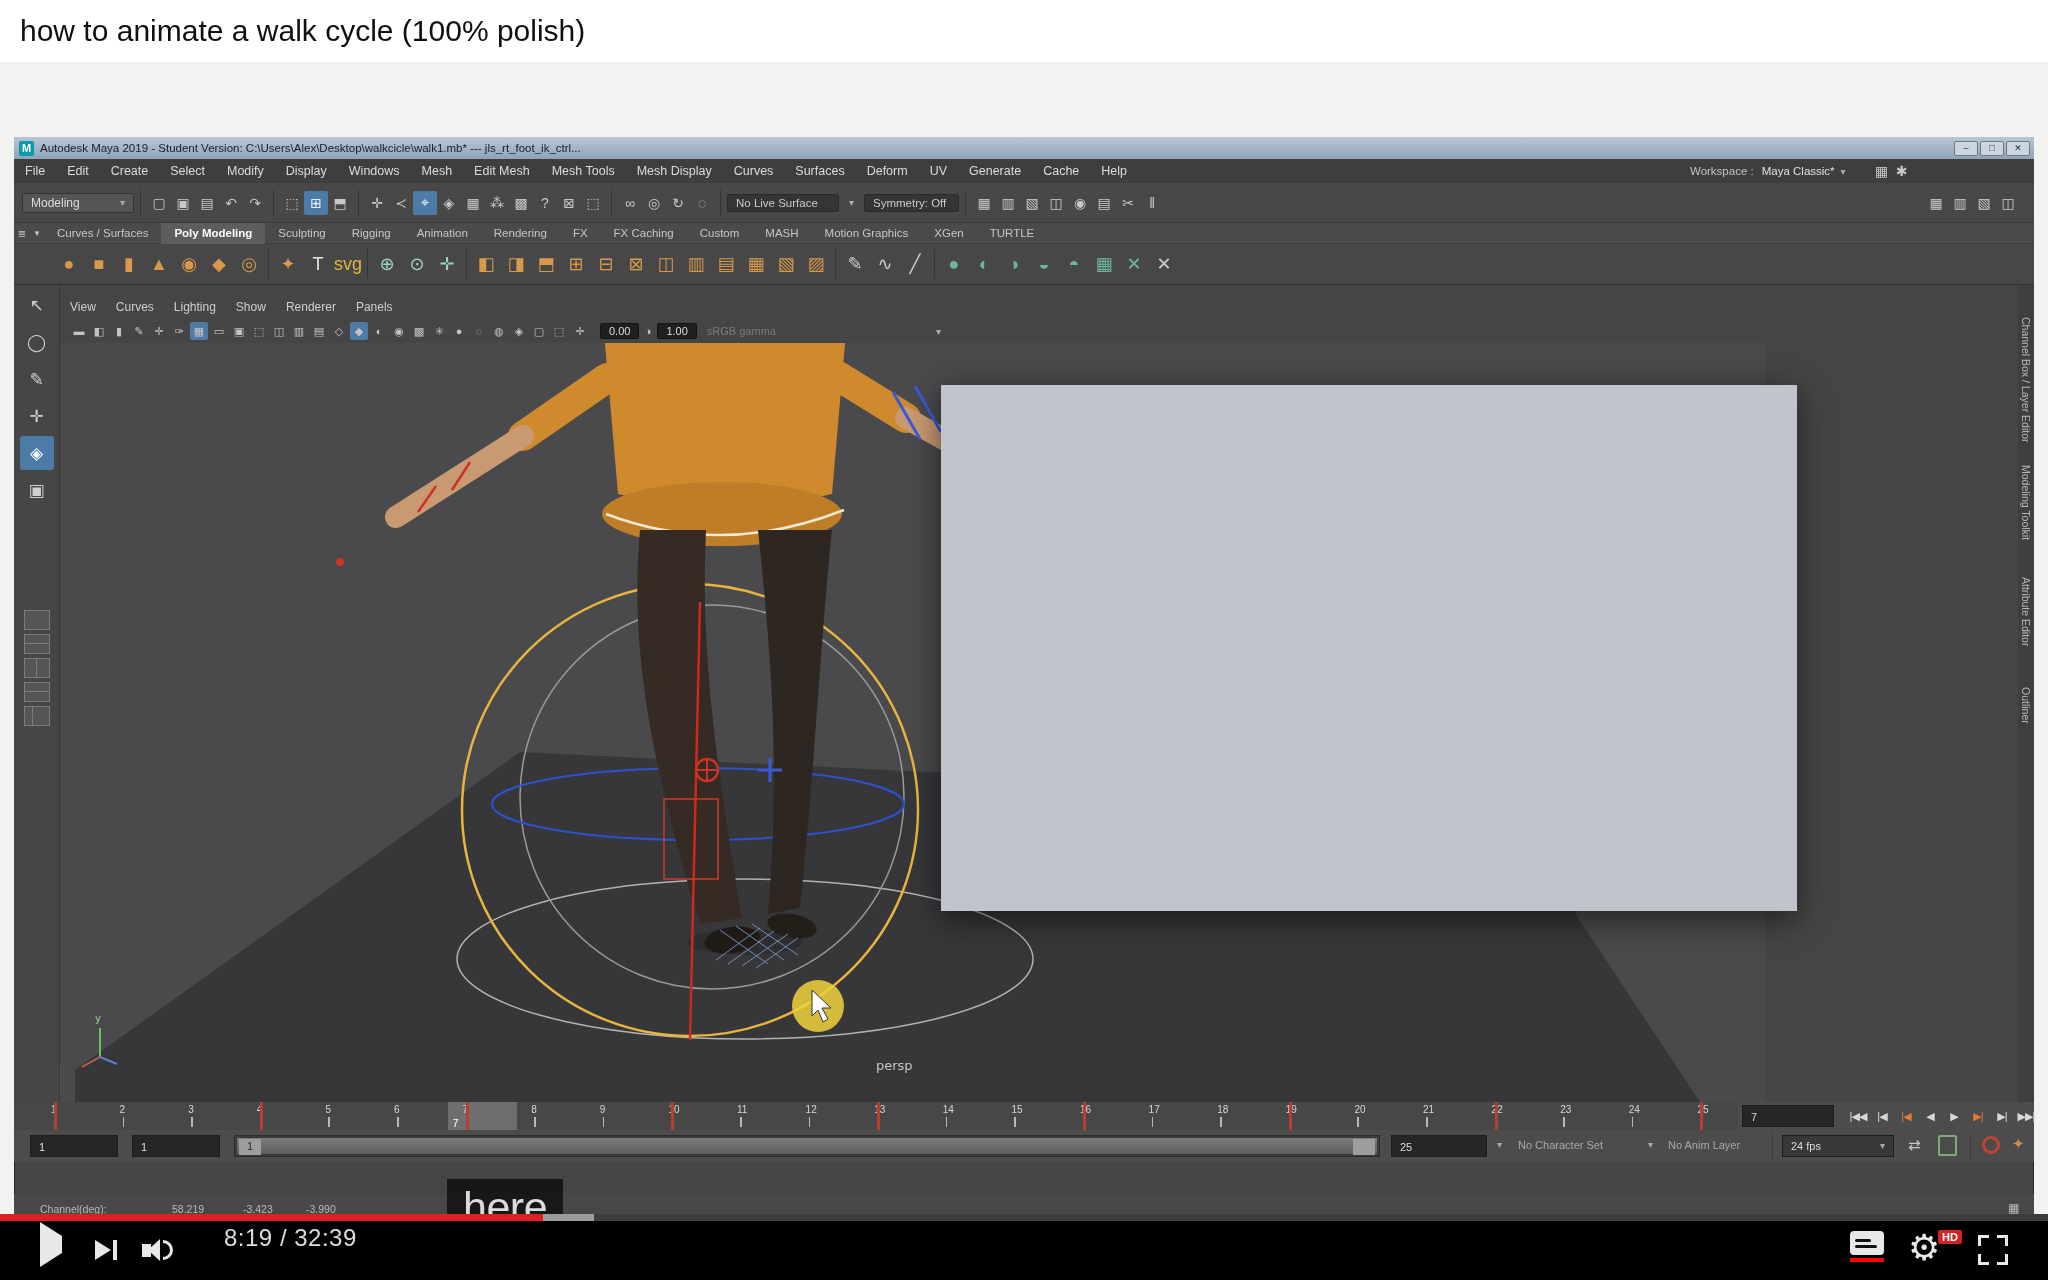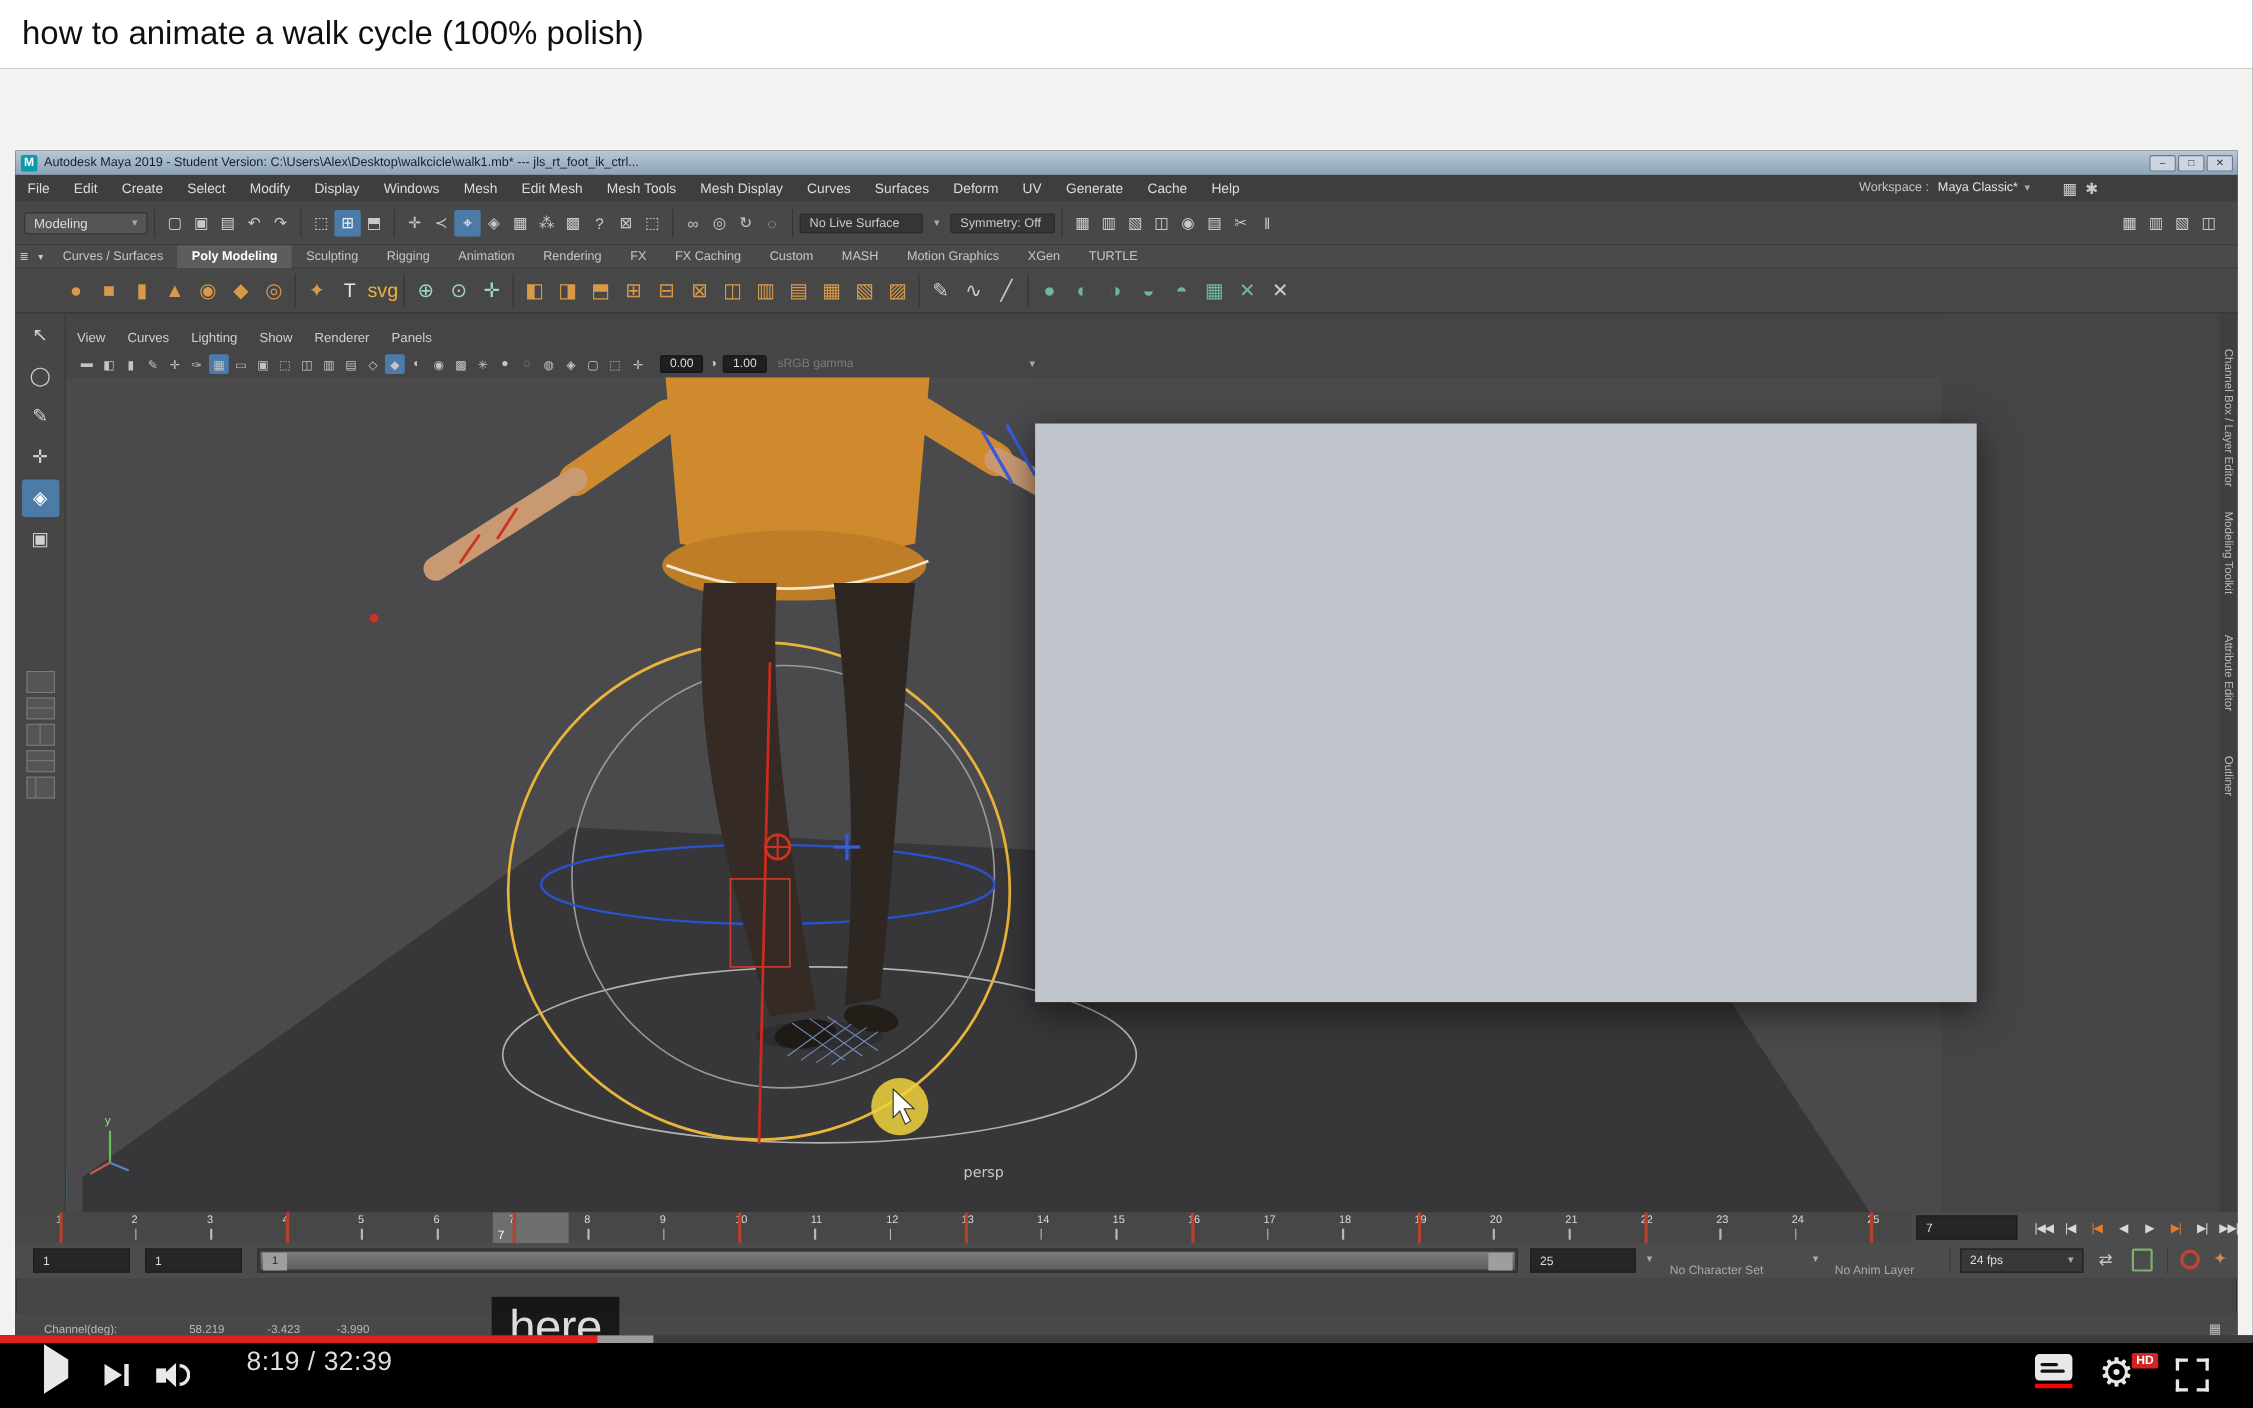--- a/index.html
+++ b/index.html
@@ -101,21 +101,21 @@
   .fr-key { position:absolute; top:0; width:3px; height:28px; background:#b5402e; }
   #cur-frame-box { position:absolute; top:0; width:69px; height:28px; background:#6e6e6e; }
   #cur-frame-lbl { position:absolute; bottom:1px; left:5px; font-size:11px; color:#fff; }
   .pbtn { width:24px; height:26px; display:inline-flex; align-items:center; justify-content:center; color:#d8d8d8; font-size:11px; letter-spacing:-1px;}
   .pbtn.org { color:#e07b30; }
   #rangerow { left:14px; top:1068px; width:2020px; height:32px; background:#4c4c4c; }
   .smallfield { background:#262626; color:#ddd; font-size:11px; height:22px; line-height:22px; padding:0 8px; border:1px solid #1d1d1d;}
   #slider { background:#3a3a3a; border:1px solid #2e2e2e; }
   #slider-bar { background:linear-gradient(#7c7c7c,#5f5f5f); }
   .slider-handle { background:#9e9e9e; color:#222; font-size:10px; text-align:center; line-height:16px;}
-  .graytext { color:#a8a8a8; font-size:11px;margin-top:10px; }
+  .graytext { color:#a8a8a8; font-size:11px; }
   #melrow { left:14px; top:1100px; width:2020px; height:32px; background:#4c4c4c; }
   #statusrow { left:14px; top:1132px; width:2020px; height:31px; background:#484848; font-size:10.5px; color:#b8b8b8;}
   
   #taskbar { left:14px; top:1163px; width:2020px; height:51px; background:linear-gradient(#aebdcd,#8da0b5 45%,#76889d); z-index:10;}
   .tb-slot { width:56px; height:45px; margin:3px 2px; display:flex; align-items:center; justify-content:center; border-radius:4px;}
   .tb-slot.active { background:rgba(255,255,255,.35); border:1px solid #dfe7ef; box-shadow:inset 0 0 6px rgba(255,255,255,.6);}
   .orb { width:38px;height:38px;border-radius:50%;background:radial-gradient(circle at 35% 30%,#7db5e8,#1c56a0 70%,#0d3060); position:relative;}
   .orb i{position:absolute;width:10px;height:8px;border-radius:2px;}
   #tray { font-size:11px; color:#fff; text-shadow:0 1px 2px rgba(0,0,0,.6);}
   .netbar { display:inline-block; width:3px; background:#f4f4f4; margin-right:1px; vertical-align:bottom;}

